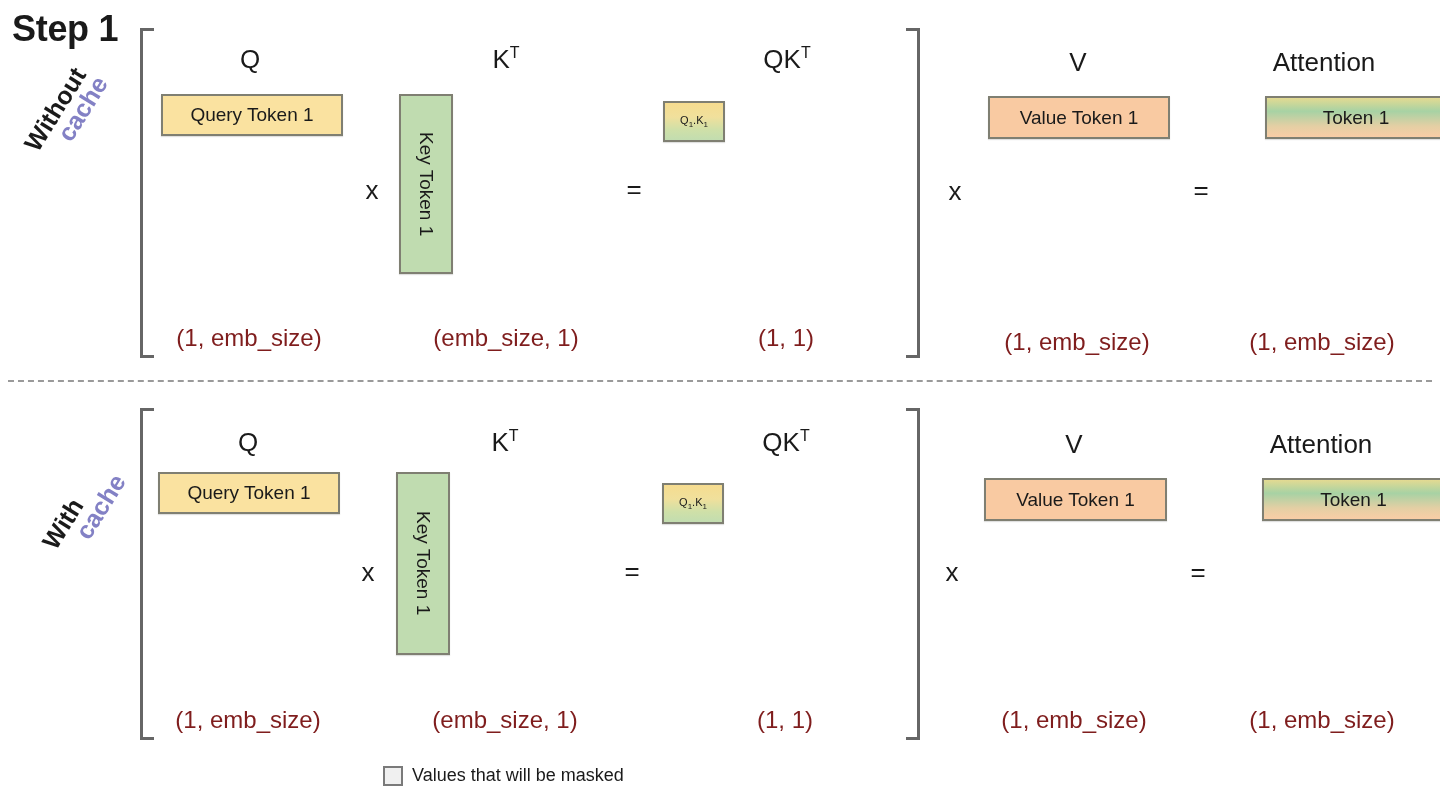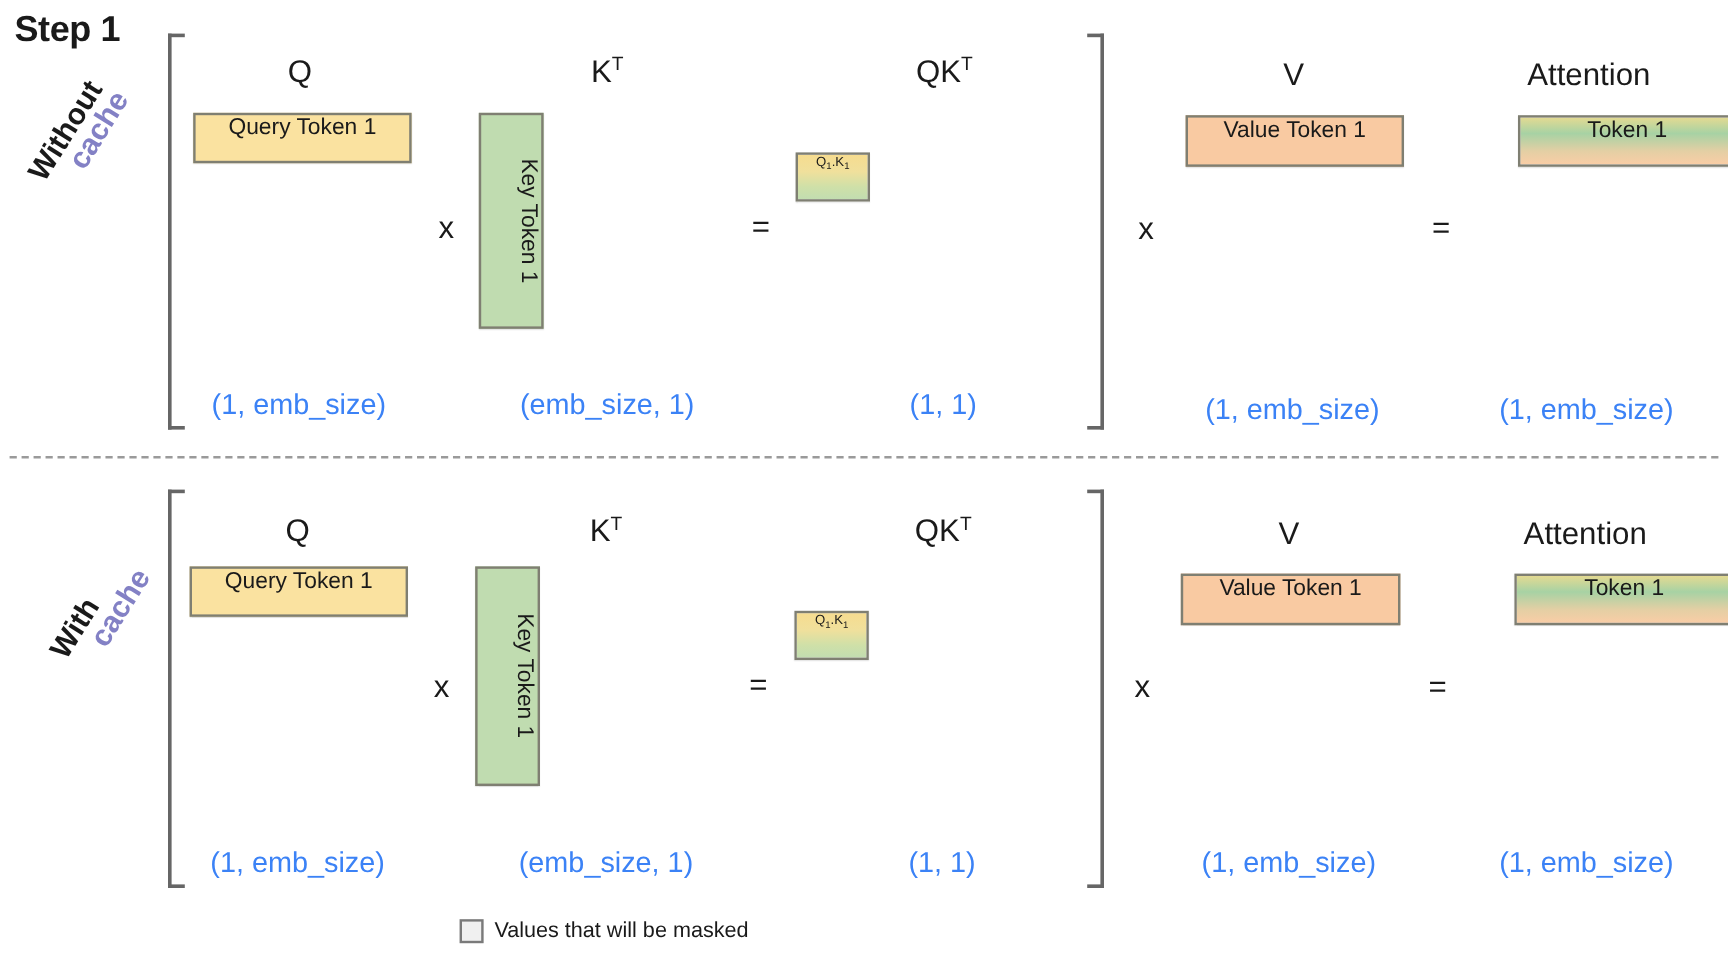--- a/index.html
+++ b/index.html
@@ -7,21 +7,21 @@
     width: 1440px; height: 808px;
     background: #ffffff;
     font-family: "Liberation Sans", sans-serif;
     overflow: hidden;
   }
   #stage { position: relative; width: 1440px; height: 808px; }
 
   
   .step-title {
     position: absolute; left: 12px; top: 8px;
-    font-size: 30px; font-weight: bold; color: #1a1a1a;
+    font-size: 36px; font-weight: bold; color: #1a1a1a;
     letter-spacing: -0.3px;
   }
 
   
   .side-label {
     position: absolute;
     font-size: 25px; font-weight: 600;
     white-space: nowrap;
     transform-origin: left top;
     line-height: 1.0;
@@ -49,44 +49,44 @@
     font-size: 26px; color: #1a1a1a;
     text-align: center; white-space: nowrap;
     transform: translateX(-50%);
   }
   .col-head sup { font-size: 16px; vertical-align: super; }
 
   
   .mbox {
     position: absolute;
     border: 2px solid #7f7f72;
-    display: flex; justify-content: center;
+    display: flex; align-items: center; justify-content: center;
     font-size: 19px; color: #1a1a1a;
     box-shadow: 0 1px 1px rgba(0,0,0,0.12);
   }
   .mbox.yellow  { background: #fae2a0; }
   .mbox.green   { background: #c0dcb0; }
   .mbox.orange  { background: #f9caa2; }
   .mbox.vert    { writing-mode: vertical-rl; text-orientation: mixed; }
   .mbox.grad-qk { background: linear-gradient(180deg, #f6dc8f 0%, #f0e09c 38%, #cfe0a8 72%, #c2ddb0 100%); }
   .mbox.grad-at { background: linear-gradient(180deg, #e3da92 0%, #a7d2a4 34%, #e4cfa4 72%, #f9cda6 100%); margin-left: 32px; }
-  .mbox.small   { font-size: 11px; margin-top: 26px; }
+  .mbox.small   { font-size: 11px; }
   .mbox.small .sub { font-size: 8px; vertical-align: sub; }
 
   
   .op {
     position: absolute;
     font-size: 26px; color: #1a1a1a;
     transform: translate(-50%, -50%);
   }
 
   
   .dim {
     position: absolute;
-    font-size: 24px; color: #3b82f6;
+    font-size: 24px; color: #7f1d1d;
     white-space: nowrap; transform: translateX(-50%);
   }
 
   
   .divider {
     position: absolute; left: 8px; right: 8px;
     border-top: 2px dashed #9a9a9a;
   }
 
   

